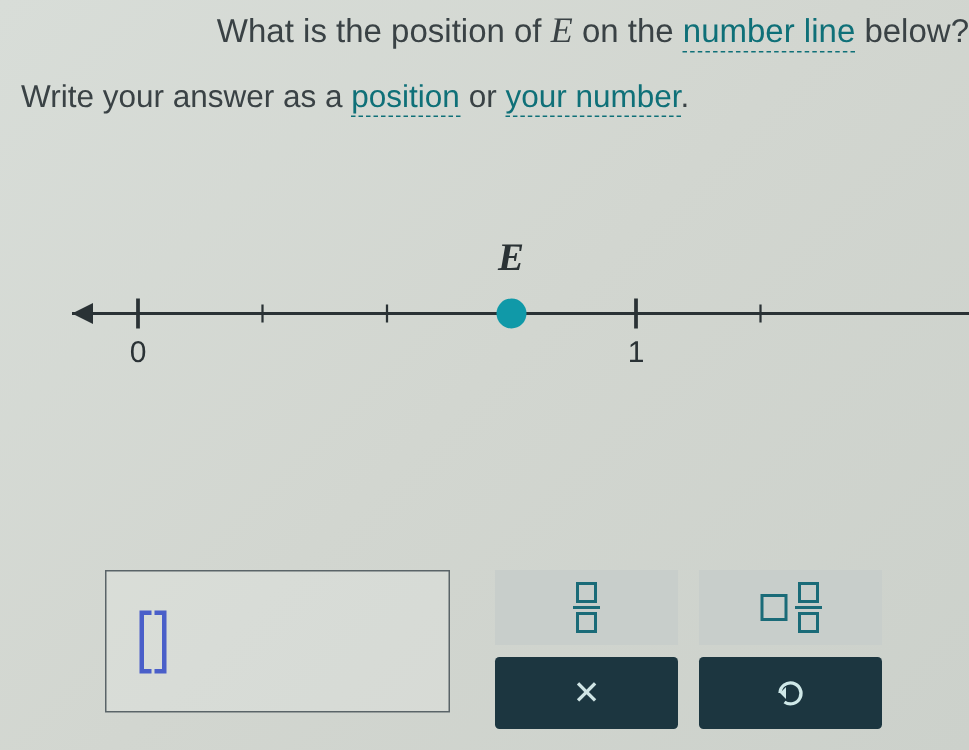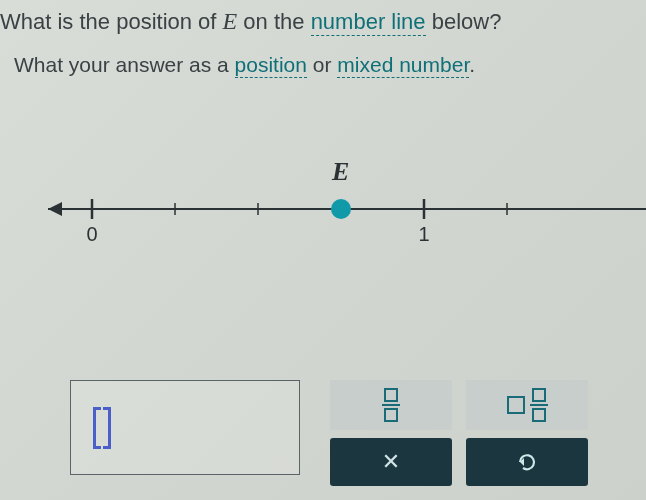--- a/index.html
+++ b/index.html
@@ -9,20 +9,21 @@
       background: linear-gradient(135deg, #d8ddd8 0%, #d2d6d0 50%, #ccd1cb 100%);
       font-family: Arial, sans-serif;
       color: #3d4548;
       overflow: hidden;
       position: relative;
     }
     .question-line {
       font-size: 22px;
       padding: 8px 0 0 0;
       color: #3a4245;
+      text-align: right;
     }
     .question-line .var {
       font-family: 'Times New Roman', serif;
       font-style: italic;
       font-size: 24px;
     }
     .link {
       color: #0f7078;
       border-bottom: 1.5px dashed #0f7078;
       padding-bottom: 1px;
@@ -155,21 +156,21 @@
     .undo-icon svg { display:block; }
   </style>
 </head>
 <body>
 
 <div class="question-line">
   <span>What is the position of </span><span class="var">E</span><span> on the </span><span class="link">number line</span><span> below?</span>
 </div>
 
 <div class="instruction">
-  <span>What your answer as a </span><span class="link">position</span><span> or </span><span class="link">mixed number</span><span>.</span>
+  <span>Write your answer as a </span><span class="link">position</span><span> or </span><span class="link">your number</span><span>.</span>
 </div>
 
 <div class="number-line-area">
   <div class="point-label">E</div>
   <svg class="nl-svg" width="646" height="70">
     <line x1="48" y1="22" x2="646" y2="22" stroke="#2a3235" stroke-width="2"></line>
     <polygon points="48,22 62,15 62,29" fill="#2a3235"></polygon>
 
     <line x1="92" y1="12" x2="92" y2="32" stroke="#2a3235" stroke-width="2.5"></line>
     <text x="92" y="54" font-size="20" fill="#2a3235" text-anchor="middle" font-family="Arial">0</text>

